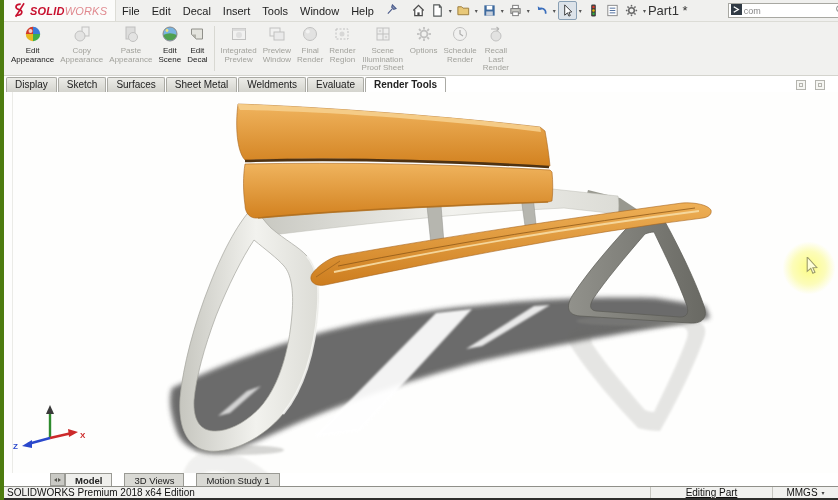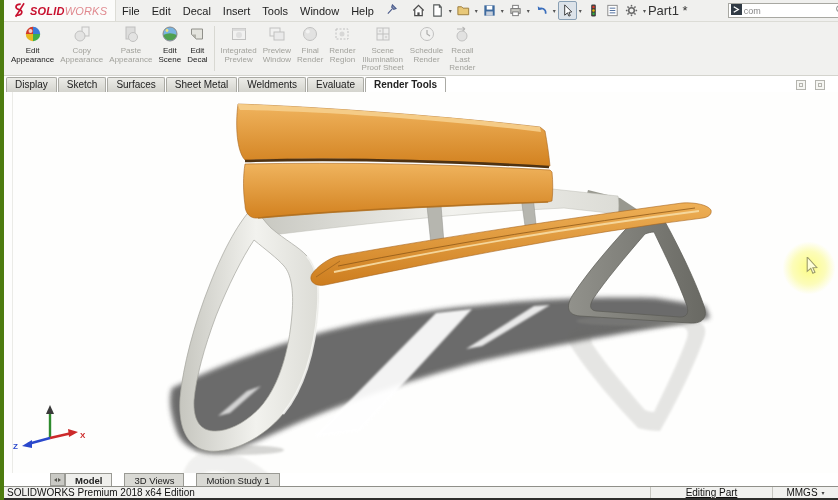--- a/index.html
+++ b/index.html
@@ -289,20 +289,36 @@
         <span><svg viewBox="0 0 18 18">
             <rect x="3" y="3" width="12" height="12" fill="#eee" stroke="#999"></rect>
             <line x1="9" y1="3" x2="9" y2="15" stroke="#999"></line>
             <line x1="3" y1="9" x2="15" y2="9" stroke="#999"></line>
             <circle cx="6" cy="6" r="1.3" fill="#c2c2bc"></circle>
             <circle cx="12" cy="12" r="1.3" fill="#c2c2bc"></circle>
           </svg></span>
         <div>Scene</div>
         <div>Illumination</div>
         <div>Proof Sheet</div>
+      </div>
+      <div class="rbtn dis">
+        <span><svg viewBox="0 0 18 18">
+            <circle cx="9" cy="9" r="3.4" fill="none" stroke="#9a9a94" stroke-width="1.8"></circle>
+            <g stroke="#9a9a94" stroke-width="1.8">
+              <line x1="13.5" y1="9" x2="16" y2="9"></line>
+              <line x1="9" y1="13.5" x2="9" y2="16"></line>
+              <line x1="4.5" y1="9" x2="2" y2="9"></line>
+              <line x1="9" y1="4.5" x2="9" y2="2"></line>
+              <line x1="12.2" y1="12.2" x2="14" y2="14"></line>
+              <line x1="5.8" y1="12.2" x2="4" y2="14"></line>
+              <line x1="12.2" y1="5.8" x2="14" y2="4"></line>
+              <line x1="5.8" y1="5.8" x2="4" y2="4"></line>
+            </g>
+          </svg></span>
+        <div>Options</div>
       </div>
       <div class="rbtn dis">
         <span><svg viewBox="0 0 18 18">
             <circle cx="9" cy="9" r="6.5" fill="#f2f2ee" stroke="#999"></circle>
             <path d="M9,5 V9 L12,11" stroke="#777" fill="none" stroke-width="1.2"></path>
           </svg></span>
         <div>Schedule</div>
         <div>Render</div>
       </div>
       <div class="rbtn dis">

